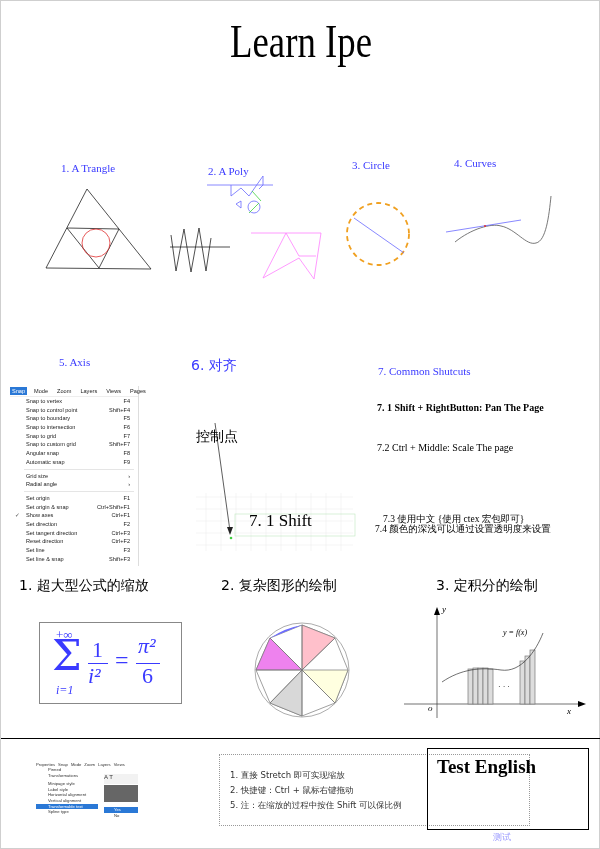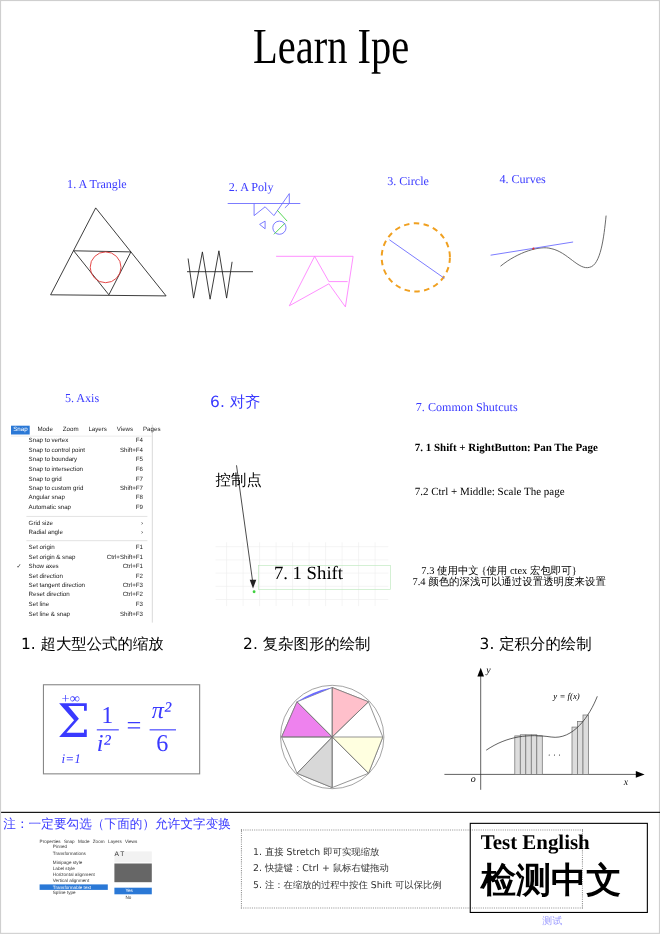--- a/index.html
+++ b/index.html
@@ -246,21 +246,20 @@
     <div class="abs blue" style="left:102px;top:40px;font-size:22px;font-family:'Liberation Serif',serif;">6</div>
   </div>
 
   <div class="abs" style="left:441px;top:603px;font-size:9px;font-style:italic;font-family:'Liberation Serif',serif;">y</div>
   <div class="abs" style="left:566px;top:705px;font-size:9px;font-style:italic;font-family:'Liberation Serif',serif;">x</div>
   <div class="abs" style="left:427px;top:702px;font-size:9px;font-style:italic;font-family:'Liberation Serif',serif;">o</div>
   <div class="abs" style="left:502px;top:627px;font-size:8px;font-style:italic;font-family:'Liberation Serif',serif;">y = f(x)</div>
   <div class="abs" style="left:497px;top:681px;font-size:8px;font-family:'Liberation Serif',serif;">· · ·</div>
 
   <div class="divider"></div>
-  <div class="abs note blue">注：一定要勾选（下面的）允许文字变换</div>
 
   <div class="menu2">
     <div class="m2bar">
       <span>Properties</span>
       <span>Snap</span>
       <span>Mode</span>
       <span>Zoom</span>
       <span>Layers</span>
       <span>Views</span>
     </div>
@@ -286,17 +285,16 @@
   <div class="dotbox">
     <div class="tips" style="position:absolute;left:10px;top:13px;">
       <div>1. 直接 Stretch 即可实现缩放</div>
       <div>2. 快捷键：Ctrl + 鼠标右键拖动</div>
       <div>5. 注：在缩放的过程中按住 Shift 可以保比例</div>
     </div>
   </div>
 
   <div class="testbox">
     <div class="abs" style="left:9px;top:7px;font-size:19px;font-family:'Liberation Serif',serif;">Test English</div>
-    <div class="abs" style="left:9px;top:30px;font-size:32px;font-family:'DejaVu Serif',serif;">检测中文</div>
   </div>
   <div class="abs" style="left:492px;top:830px;font-size:9px;color:#9a9aff;font-family:'DejaVu Sans',sans-serif;">测试</div>
 
 </div>
 
 </body></html>

